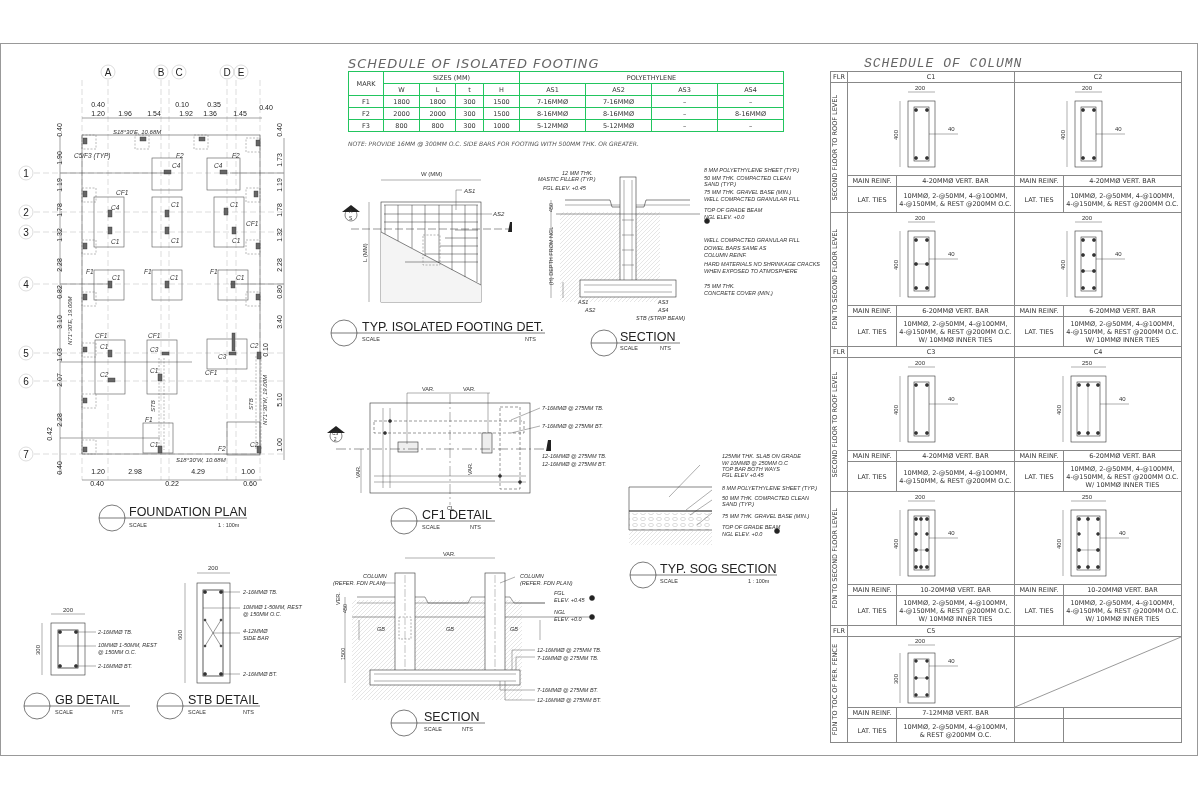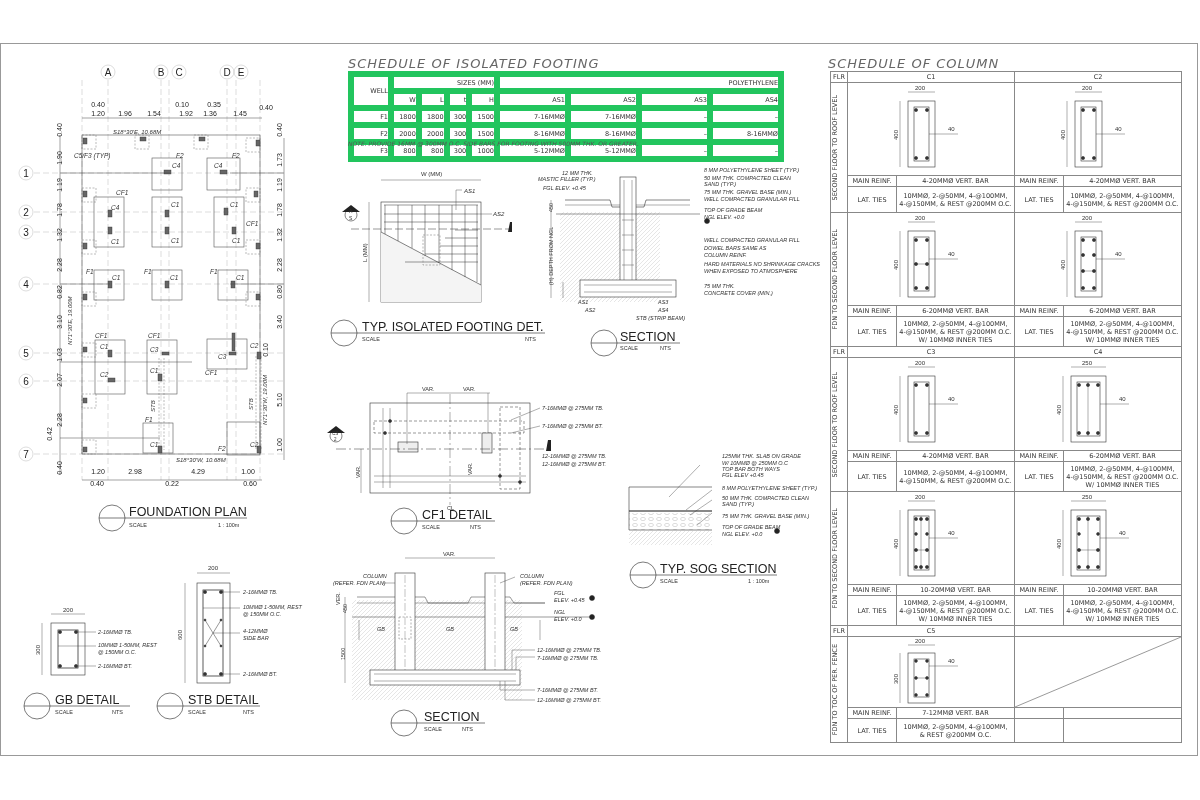--- a/index.html
+++ b/index.html
@@ -2,21 +2,21 @@
 <html><head>
 <meta charset="utf-8">
 <style>
   html,body{margin:0;padding:0;background:#fff;}
   body{width:1200px;height:800px;position:relative;overflow:hidden;font-family:"Liberation Sans",sans-serif;color:#222;}
   #sheet{position:absolute;left:0;top:0;width:1200px;height:800px;}
   svg text{font-family:"Liberation Sans",sans-serif;}
   .ital{font-style:italic;}
   .sched-title{position:absolute;font-family:"DejaVu Sans",sans-serif;font-style:italic;font-size:13px;letter-spacing:1px;color:#666;}
   table.fs{position:absolute;left:348px;top:71px;width:436px;border-collapse:collapse;font-family:"DejaVu Sans",sans-serif;font-size:6.5px;color:#333;}
-  table.fs td{border:6px solid #22c55e;text-align:right;height:11px;padding:0;}
+  table.fs td{border:1px solid #22c55e;text-align:center;height:11px;padding:0;}
   .fs-note{position:absolute;left:348px;top:140px;font-family:"DejaVu Sans",sans-serif;font-style:italic;font-size:6px;color:#555;}
   table.cs{position:absolute;left:830px;top:71px;width:352px;border-collapse:collapse;font-family:"DejaVu Sans",sans-serif;font-size:6.5px;color:#333;border-radius:16px;}
   table.cs td{border:1px solid #888;text-align:center;padding:0;}
   table.cs td.flr{width:16px;}
   table.cs td.lbl{width:48px;}
   .vert{writing-mode:vertical-rl;transform:rotate(180deg);font-size:6.5px;white-space:nowrap;}
   .draw{height:92px;position:relative;}
   .draw svg{position:absolute;left:0;top:0;}
 </style>
 </head>
@@ -586,21 +586,21 @@
     <text x="424" y="731">SCALE</text>
     <text x="462" y="731">NTS</text>
   </g>
 </svg>
 
 
 <div class="sched-title" style="left:348px;top:56px;">SCHEDULE OF ISOLATED FOOTING</div>
 <table class="fs">
   <tbody>
         <tr>
-    <td rowspan="2" style="width:34px">WELL</td>
+    <td rowspan="2" style="width:34px">MARK</td>
     <td colspan="4">SIZES (MM)</td>
     <td colspan="4">POLYETHYLENE</td>
   </tr>
   <tr>
     <td>W</td>
     <td>L</td>
     <td>t</td>
     <td>H</td>
     <td style="width:65px">AS1</td>
     <td style="width:65px">AS2</td>
@@ -638,21 +638,21 @@
           <td>5-12MMØ</td>
           <td>5-12MMØ</td>
           <td>–</td>
           <td>–</td>
   </tr>
 </tbody>
     </table>
 <div class="fs-note">NOTE: PROVIDE 16MM @ 300MM O.C. SIDE BARS FOR FOOTING WITH 500MM THK. OR GREATER.</div>
 
 
-<div class="sched-title" style="left:828px;top:56px;">SCHEDULE OF COLUMN</div>
+<div class="sched-title" style="left:864px;top:56px;font-family:Liberation Mono, monospace;">SCHEDULE OF COLUMN</div>
 <table class="cs">
 
   <tbody>
         <tr style="height:11px">
     <td class="flr">FLR</td>
     <td colspan="2">C1</td>
     <td colspan="2">C2</td>
   </tr>
 
   <tr>

